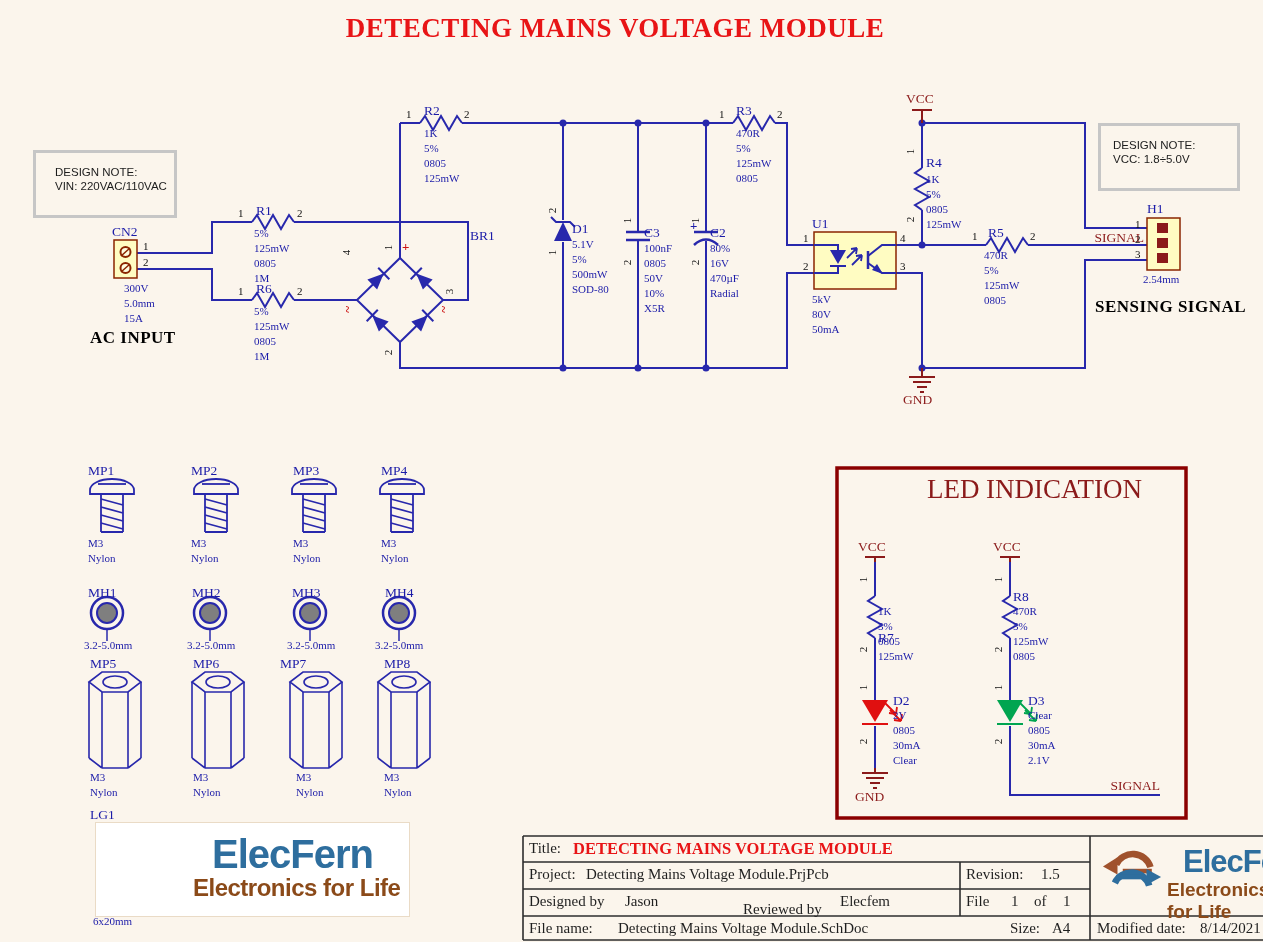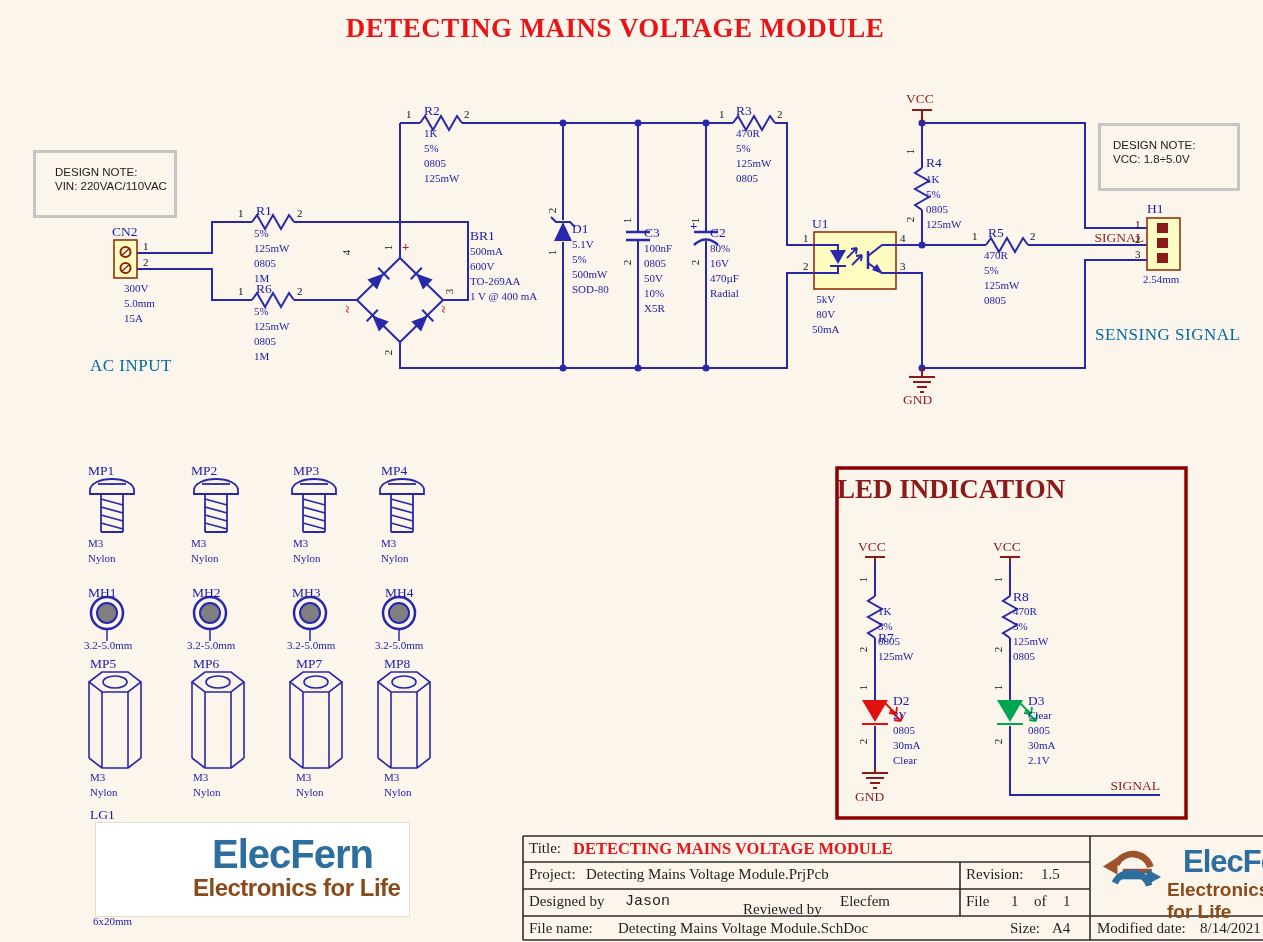--- a/index.html
+++ b/index.html
@@ -4,29 +4,29 @@
 <style>
   html,body{margin:0;padding:0;}
   #page{position:relative;width:1263px;height:942px;background:#FBF5EC;overflow:hidden;
         font-family:"Liberation Serif",serif;}
   #gfx{position:absolute;left:0;top:0;}
   .t{position:absolute;color:#1B1BA8;font-size:11px;line-height:15px;white-space:pre-line;}
   .ref{position:absolute;color:#1B1BA8;font-size:13.5px;line-height:15px;}
   .pin{position:absolute;color:#111;font-size:11px;line-height:11px;}
   .pinv{position:absolute;color:#111;font-size:11px;line-height:11px;transform:rotate(-90deg);}
   .net{position:absolute;color:#8B1A1A;font-size:13.5px;line-height:15px;}
-  .hdr{position:absolute;color:#0369a1;font-size:17px;font-weight:normal;letter-spacing:.5px;margin-top:28px;}
+  .hdr{position:absolute;color:#000000;font-size:17px;font-weight:bold;letter-spacing:.5px;}
   .sym{position:absolute;font-weight:bold;font-size:13px;line-height:13px;}
   .note{position:absolute;border:3px solid #C6C6C6;}
   .notetext{position:absolute;color:#1c1c1c;font-family:"Liberation Sans",sans-serif;
             font-size:11.5px;line-height:14px;white-space:pre-line;}
   .pagetitle{position:absolute;left:300px;top:13px;width:630px;text-align:center;color:#E81416;
              font-size:27px;font-weight:bold;letter-spacing:.5px;}
-  .ledtitle{position:absolute;left:837px;top:474px;width:395px;color:#8B1A1A;
-            font-size:27px;font-weight:bold;}
+  .ledtitle{position:absolute;left:837px;top:474px;width:395px;text-align:center;color:#8B1A1A;
+            font-size:27px;font-weight:normal;}
   .tb{position:absolute;color:#1f1f1f;font-size:15px;line-height:17px;}
   .tbred{position:absolute;color:#E81416;font-size:16.5px;font-weight:bold;}
   .brand-big{position:absolute;left:212px;top:832px;color:#2E6E9E;font-family:"Liberation Sans",sans-serif;
              font-size:40px;font-weight:bold;letter-spacing:-1px;}
   .tag-big{position:absolute;left:193px;top:874px;color:#8B4A19;font-family:"Liberation Sans",sans-serif;
            font-size:24px;font-weight:bold;letter-spacing:-.5px;}
   .brand-sm{position:absolute;left:1183px;top:844px;color:#2E6E9E;font-family:"Liberation Sans",sans-serif;
             font-size:31px;font-weight:bold;letter-spacing:-1px;}
   .tag-sm{position:absolute;left:1167px;top:879px;color:#8B4A19;font-family:"Liberation Sans",sans-serif;
           font-size:19px;font-weight:bold;}
@@ -270,38 +270,34 @@
 125mW
 0805</div>
 <div class="t" style="left:926px;top:172px;">1K
 5%
 0805
 125mW</div>
 <div class="t" style="left:984px;top:248px;">470R
 5%
 125mW
 0805</div>
-<div class="t" style="left:470px;top:244px;">500mA
-600V
-TO-269AA
-1 V @ 400 mA</div>
 <div class="t" style="left:572px;top:237px;">5.1V
 5%
 500mW
 SOD-80</div>
 <div class="t" style="left:644px;top:241px;">100nF
 0805
 50V
 10%
 X5R</div>
 <div class="t" style="left:710px;top:241px;">80%
 16V
 470µF
 Radial</div>
-<div class="t" style="left:812px;top:292px;text-align:center;">5kV
+<div class="t" style="left:812px;top:292px;">5kV
 80V
 50mA</div>
 <div class="t" style="left:1143px;top:272px;">2.54mm</div>
 <div class="t" style="left:878px;top:604px;">1K
 5%
 0805
 125mW</div>
 <div class="t" style="left:1013px;top:604px;">470R
 5%
 125mW
@@ -374,21 +370,21 @@
 <div class="ref" style="left:88px;top:585px;">MH1</div>
 <div class="ref" style="left:192px;top:585px;">MH2</div>
 <div class="ref" style="left:292px;top:585px;">MH3</div>
 <div class="ref" style="left:385px;top:585px;">MH4</div>
 <div class="t" style="left:84px;top:638px;">3.2-5.0mm</div>
 <div class="t" style="left:187px;top:638px;">3.2-5.0mm</div>
 <div class="t" style="left:287px;top:638px;">3.2-5.0mm</div>
 <div class="t" style="left:375px;top:638px;">3.2-5.0mm</div>
 <div class="ref" style="left:90px;top:656px;">MP5</div>
 <div class="ref" style="left:193px;top:656px;">MP6</div>
-<div class="ref" style="left:296px;top:656px;">MP7</div>
+<div class="ref" style="left:280px;top:656px;">MP7</div>
 <div class="ref" style="left:384px;top:656px;">MP8</div>
 <div class="t" style="left:90px;top:770px;">M3
 Nylon</div>
 <div class="t" style="left:193px;top:770px;">M3
 Nylon</div>
 <div class="t" style="left:296px;top:770px;">M3
 Nylon</div>
 <div class="t" style="left:384px;top:770px;">M3
 Nylon</div>
 
@@ -398,21 +394,21 @@
 <div class="tag-big">Electronics for Life</div>
 <div class="t" style="left:93px;top:914px;">6x20mm</div>
 
 <div class="tb" style="left:529px;top:840px;">Title:</div>
 <div class="tbred" style="left:573px;top:839px;">DETECTING MAINS VOLTAGE MODULE</div>
 <div class="tb" style="left:529px;top:866px;">Project:</div>
 <div class="tb" style="left:586px;top:866px;">Detecting Mains Voltage Module.PrjPcb</div>
 <div class="tb" style="left:966px;top:866px;">Revision:</div>
 <div class="tb" style="left:1041px;top:866px;">1.5</div>
 <div class="tb" style="left:529px;top:893px;">Designed by</div>
-<div class="tb" style="left:625px;top:893px;font-family:Liberation Mono, monospace;">Jason</div>
+<div class="tb" style="left:625px;top:893px;">Jason</div>
 <div class="tb" style="left:743px;top:893px;margin-top:8px;">Reviewed by</div>
 <div class="tb" style="left:840px;top:893px;">Elecfem</div>
 <div class="tb" style="left:966px;top:893px;">File</div>
 <div class="tb" style="left:1011px;top:893px;">1</div>
 <div class="tb" style="left:1034px;top:893px;">of</div>
 <div class="tb" style="left:1063px;top:893px;">1</div>
 <div class="tb" style="left:529px;top:920px;">File name:</div>
 <div class="tb" style="left:618px;top:920px;">Detecting Mains Voltage Module.SchDoc</div>
 <div class="tb" style="left:1010px;top:920px;">Size:</div>
 <div class="tb" style="left:1052px;top:920px;">A4</div>

